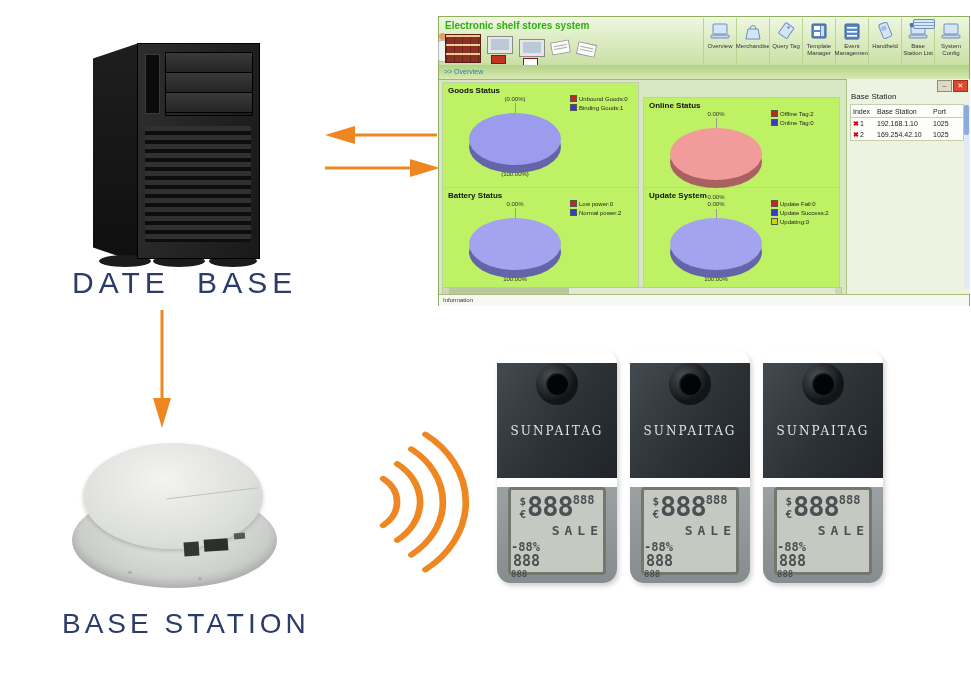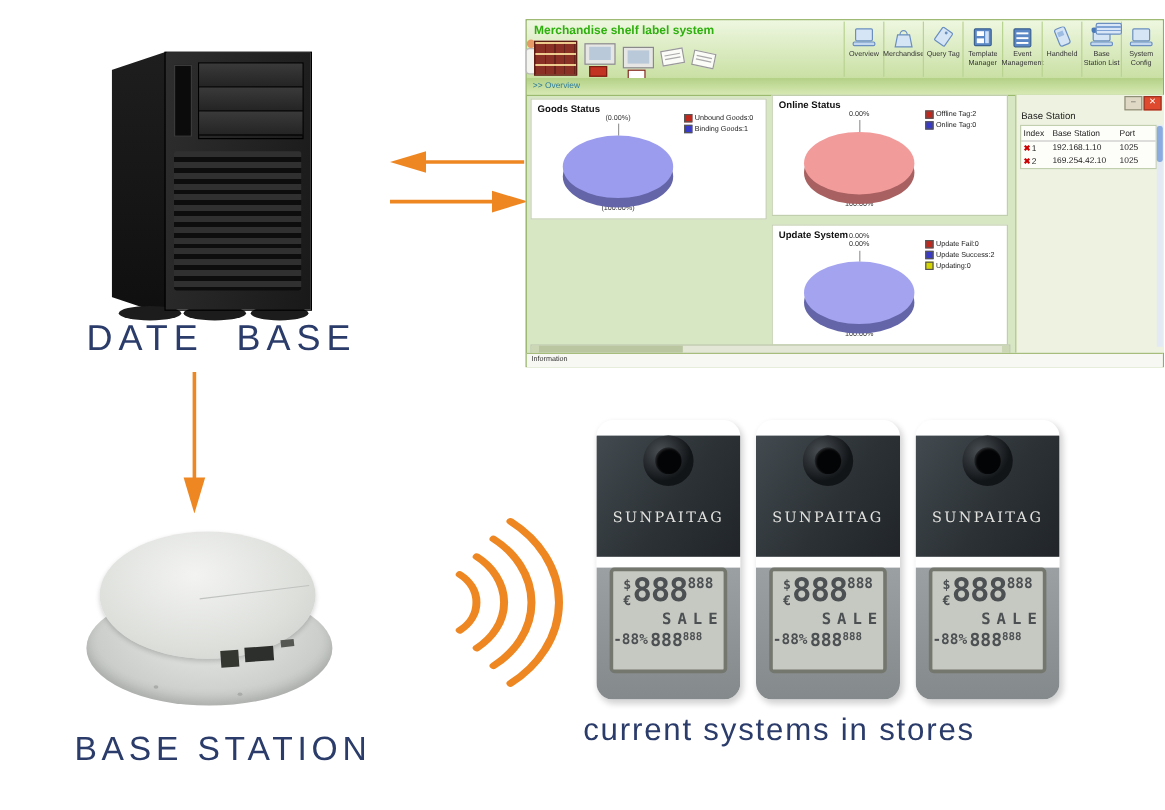--- a/index.html
+++ b/index.html
@@ -33,38 +33,38 @@
     box-shadow:0 2px 4px rgba(0,0,0,.18);}
   .bs-seam{position:absolute;top:50px;left:98px;width:92px;height:1px;background:#bfc2be;transform:rotate(-7deg);}
   .bs-port1{position:absolute;left:116px;top:99px;width:15px;height:14px;background:#34372f;transform:rotate(-4deg);}
   .bs-port2{position:absolute;left:136px;top:96px;width:24px;height:12px;background:#2c2f2b;transform:rotate(-4deg);}
   .bs-port3{position:absolute;left:166px;top:90px;width:11px;height:6px;background:#555852;transform:rotate(-6deg);}
   .bs-screw{position:absolute;width:4px;height:3px;border-radius:50%;background:#a9aca8;}
 
   
   .tag{top:350px;width:120px;height:233px;border-radius:14px;overflow:hidden;
     box-shadow:2px 3px 5px rgba(0,0,0,.18);}
-  .tag-top{height:101px;background:linear-gradient(125deg,#434b50 0%,#2b3135 55%,#212529 100%);}
+  .tag-top{height:115px;background:linear-gradient(125deg,#434b50 0%,#2b3135 55%,#212529 100%);}
   .tag-hole{width:42px;height:42px;border-radius:50%;margin:13px auto 0;
     background:radial-gradient(circle at 35% 32%,#4a5055,#121518 62%);
     display:flex;align-items:center;justify-content:center;}
   .tag-hole-inner{width:22px;height:22px;border-radius:50%;background:#030405;
     box-shadow:inset 1px 1px 2px rgba(255,255,255,.15);}
   .tag-brand{margin-top:19px;text-align:center;color:#e3e3e0;
     font-family:"DejaVu Serif", serif;font-size:12px;letter-spacing:2px;}
   .tag-bottom{height:110px;background:linear-gradient(180deg,#9ba0a3,#84898c);}
   .lcd{width:98px;height:88px;margin:9px auto 0;background:#c6c9c1;border:3px solid #74776e;
     border-radius:4px;box-sizing:border-box;color:#4d5053;
     font-family:"DejaVu Sans Mono", monospace;font-weight:bold;}
   .lcd-row1{display:flex;justify-content:center;align-items:flex-start;margin-top:3px;}
   .lcd-cur{display:flex;flex-direction:column;font-size:11px;line-height:1.15;margin:3px 1px 0 0;}
   .lcd-big{font-size:27px;line-height:1;letter-spacing:-1px;}
   .lcd-sup{font-size:12px;line-height:1;margin-top:1px;}
   .lcd-sale{text-align:right;font-size:13px;letter-spacing:5px;margin-top:2px;}
-  .lcd-row3{display:flex;align-items:flex-start;font-size:12px;margin-top:2px;}
+  .lcd-row3{display:flex;align-items:flex-start;font-size:12px;margin-top:2px;flex-direction:column;}
   .lcd-mid{font-size:15px;line-height:1;margin-left:2px;}
   .lcd-sup2{font-size:9px;line-height:1;margin-top:1px;}
 
   
   .footnote{left:486px;top:592px;color:#2b3c6b;font-size:26px;letter-spacing:1.5px;line-height:1.3;}
 
   
   .appwin{left:438px;top:16px;width:530px;height:288px;border:1px solid #8fae5f;background:#d7e7c3;
     font-family:"Liberation Sans", sans-serif;}
   .app-header{position:absolute;left:0;top:0;width:100%;height:48px;
@@ -93,22 +93,22 @@
     border:1px solid #6a8fc0;border-radius:2px;
     background-image:repeating-linear-gradient(180deg,transparent 0 2px,#7fa3d4 2px 3px);}
 
   
   .tabstrip{position:absolute;left:0;top:48px;width:100%;height:14px;
     background:linear-gradient(180deg,#b3d186,#d7e9b4);border-bottom:1px solid #9cba6e;}
   .tabstrip span{position:absolute;left:5px;top:3px;font-size:7px;color:#2f7d9e;}
 
   
   .content{position:absolute;left:0;top:62px;width:100%;height:215px;}
-  .chart-panel{position:absolute;width:197px;height:101px;background:#ffffff;border:1px solid #c2cfae;box-sizing:border-box;text-decoration:underline;}
-  .cp0{left:3px;top:3px;} .cp1{left:204px;top:0;} .cp2{left:3px;top:108px;} .cp3{left:204px;top:108px;}
+  .chart-panel{position:absolute;width:197px;height:118px;background:#bef264;border:1px solid #c2cfae;box-sizing:border-box;text-decoration:underline;}
+  .cp0{left:3px;top:3px;} .cp1{left:204px;top:18px;} .cp2{left:3px;top:108px;} .cp3{left:204px;top:108px;}
   .cp-title{position:absolute;left:5px;top:3px;font-size:8px;font-weight:bold;color:#111;}
   .pie-face{position:absolute;left:26px;top:30px;width:92px;height:52px;border-radius:50%;z-index:2;}
   .pie-rim{position:absolute;left:26px;top:38px;width:92px;height:52px;border-radius:50%;z-index:1;}
   .pie-tick{position:absolute;left:72px;width:1px;background:#999;z-index:3;}
   .pie-tl{position:absolute;left:30px;width:84px;text-align:center;font-size:6px;color:#333;z-index:3;}
   .pie-bl{position:absolute;left:30px;top:88px;width:84px;text-align:center;font-size:6px;color:#333;}
   .legend{position:absolute;left:127px;top:12px;}
   .lg{display:flex;align-items:center;margin-bottom:2px;}
   .lg-sq{width:5px;height:5px;margin-right:2px;border:1px solid #555;}
   .lg-tx{font-size:6px;color:#222;white-space:nowrap;}
@@ -269,27 +269,26 @@
       <div class="lcd-row3">
         <span>-88%</span>
         <span class="lcd-mid">888</span>
         <span class="lcd-sup2">888</span>
       </div>
     </div>
   </div>
 </div>
 
 <div class="abs footnote">
-  <div>current systems in stores</div>
 </div>
 
 <div class="abs appwin">
 
   <div class="app-header">
-    <div class="app-title">Merchandise shelf label system</div>
+    <div class="app-title">Electronic shelf stores system</div>
 
     <div class="art art-person-head"></div>
     <div class="art art-person-body"></div>
     <div class="art art-shelf"></div>
     <div class="art art-monitor" style="left:48px;top:19px;">
         <div class="art-screen"></div>
       </div>
     <div class="art art-tag-red" style="left:52px;top:38px;"></div>
     <div class="art art-monitor" style="left:80px;top:22px;">
         <div class="art-screen"></div>
@@ -423,20 +422,38 @@
             <span class="lg-sq" style="background: rgb(192, 40, 30);"></span>
             <span class="lg-tx">Offline Tag:2</span>
           </div>
         <div class="lg">
             <span class="lg-sq" style="background: rgb(58, 58, 200);"></span>
             <span class="lg-tx">Online Tag:0</span>
           </div>
       </div>
     </div>
 
+    <div class="chart-panel cp2">
+      <div class="cp-title">Battery Status</div>
+      <div class="pie-tl" style="top:13px;">0.00%</div>
+      <div class="pie-tick" style="top:20px;height:10px;"></div>
+      <div class="pie-rim" style="background: rgb(100, 101, 168);"></div>
+      <div class="pie-face" style="background: rgb(163, 163, 240);"></div>
+      <div class="pie-bl">100.00%</div>
+      <div class="legend">
+        <div class="lg">
+            <span class="lg-sq" style="background: rgb(192, 40, 30);"></span>
+            <span class="lg-tx">Low power:0</span>
+          </div>
+        <div class="lg">
+            <span class="lg-sq" style="background: rgb(58, 58, 200);"></span>
+            <span class="lg-tx">Normal power:2</span>
+          </div>
+      </div>
+    </div>
 
     <div class="chart-panel cp3">
       <div class="cp-title">Update System</div>
       <div class="pie-tl" style="top:6px;">0.00%</div>
       <div class="pie-tl" style="top:13px;">0.00%</div>
       <div class="pie-tick" style="top:21px;height:9px;"></div>
       <div class="pie-rim" style="background: rgb(100, 101, 168);"></div>
       <div class="pie-face" style="background: rgb(163, 163, 240);"></div>
       <div class="pie-bl">100.00%</div>
       <div class="legend">

